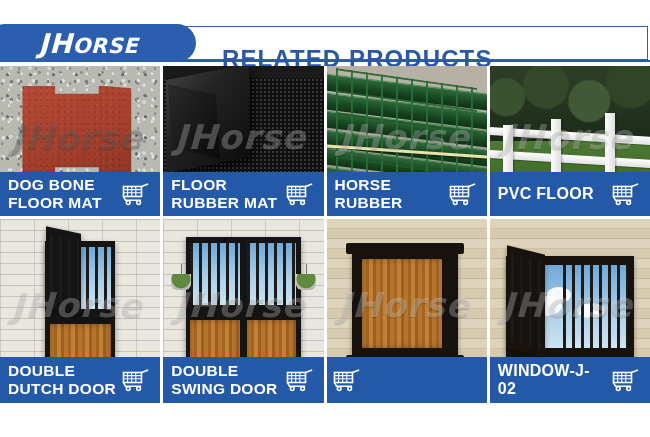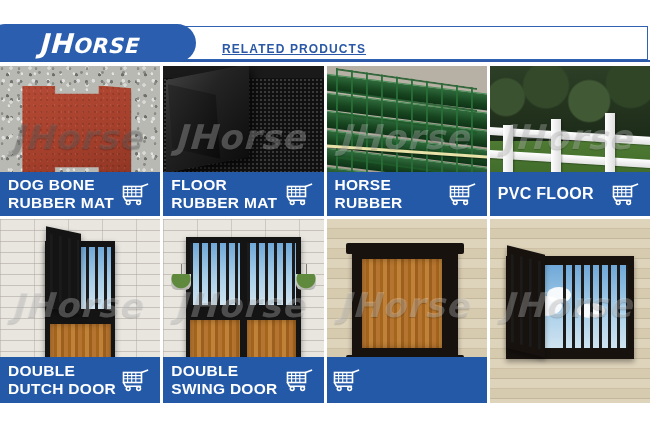--- a/index.html
+++ b/index.html
@@ -31,23 +31,23 @@
   #logo-text{
     color:#ffffff;font-weight:bold;font-style:italic;
     font-size:27px;letter-spacing:0.5px;
     font-family:"DejaVu Sans", sans-serif;
     white-space:nowrap;
     transform:skewX(-4deg);
   }
   #logo-text .cap{font-size:27px;}
   #logo-text .small{font-size:21px;text-transform:uppercase;}
   #header-title{
-    position:absolute;left:222px;top:20px;height:34px;
+    position:absolute;left:222px;top:30px;height:34px;
     display:flex;align-items:center;
-    color:#2a58a6;font-weight:bold;font-size:12px;
+    color:#2a58a6;font-weight:bold;font-size:24px;
     letter-spacing:1.1px;white-space:nowrap;text-decoration:underline;
   }
 
   
   #grid{
     position:absolute;left:0;top:66px;width:650px;height:371px;
     display:grid;
     grid-template-columns:repeat(4,1fr);
     grid-template-rows:150px 184px;
     gap:3px;
@@ -288,21 +288,21 @@
     <div class="cell">
       <div class="photo">
         <div class="bg-concrete"></div>
         <div class="paver">
           <div class="paver-tex"></div>
         </div>
         <div class="wm dark">JHorse</div>
       </div>
       <div class="label-bar">
         <div class="label-text">DOG BONE
-RUBBER MAT</div>
+FLOOR MAT</div>
         <div class="cart">
           <svg width="30" height="24" viewBox="0 0 30 24" aria-hidden="true">
             <rect x="3.5" y="4.5" width="18" height="10" fill="none" stroke="#fff" stroke-width="1.6"></rect>
             <path d="M3.5 7.6H21.5M3.5 10.8H21.5M7.6 4.5V14.5M11.7 4.5V14.5M15.8 4.5V14.5" stroke="#fff" stroke-width="1.1"></path>
             <path d="M21.5 4.5 L27.5 2.2" stroke="#fff" stroke-width="1.6" fill="none" stroke-linecap="round"></path>
             <path d="M3.5 14.5 L5.4 18.2 H20.5" stroke="#fff" stroke-width="1.6" fill="none" stroke-linecap="round" stroke-linejoin="round"></path>
             <circle cx="8.2" cy="20.6" r="1.9" fill="none" stroke="#fff" stroke-width="1.5"></circle>
             <circle cx="18.6" cy="20.6" r="1.9" fill="none" stroke="#fff" stroke-width="1.5"></circle>
           </svg>
         </div>
@@ -488,16 +488,29 @@
           <div class="cloud" style="left:14%;top:38%;width:34px;height:20px;"></div>
           <div class="cloud" style="left:30%;top:26%;width:24px;height:16px;"></div>
           <div class="cloud" style="left:56%;top:46%;width:28px;height:15px;"></div>
         </div>
         <div class="bars" style="left:46%;top:25%;width:40%;height:45%;"></div>
 
         <div class="win-frame" style="left:11%;top:17%;width:24%;height:56%;transform:skewY(14deg);"></div>
         <div class="bars" style="left:13%;top:21%;width:20%;height:48%;transform:skewY(14deg);"></div>
         <div class="wm">JHorse</div>
       </div>
+      <div class="label-bar r2">
+        <div class="label-text one-line">WINDOW-J-02</div>
+        <div class="cart">
+          <svg width="30" height="24" viewBox="0 0 30 24" aria-hidden="true">
+            <rect x="3.5" y="4.5" width="18" height="10" fill="none" stroke="#fff" stroke-width="1.6"></rect>
+            <path d="M3.5 7.6H21.5M3.5 10.8H21.5M7.6 4.5V14.5M11.7 4.5V14.5M15.8 4.5V14.5" stroke="#fff" stroke-width="1.1"></path>
+            <path d="M21.5 4.5 L27.5 2.2" stroke="#fff" stroke-width="1.6" fill="none" stroke-linecap="round"></path>
+            <path d="M3.5 14.5 L5.4 18.2 H20.5" stroke="#fff" stroke-width="1.6" fill="none" stroke-linecap="round" stroke-linejoin="round"></path>
+            <circle cx="8.2" cy="20.6" r="1.9" fill="none" stroke="#fff" stroke-width="1.5"></circle>
+            <circle cx="18.6" cy="20.6" r="1.9" fill="none" stroke="#fff" stroke-width="1.5"></circle>
+          </svg>
+        </div>
+      </div>
     </div>
 
   </div>
 </div>
 
 </body></html>

